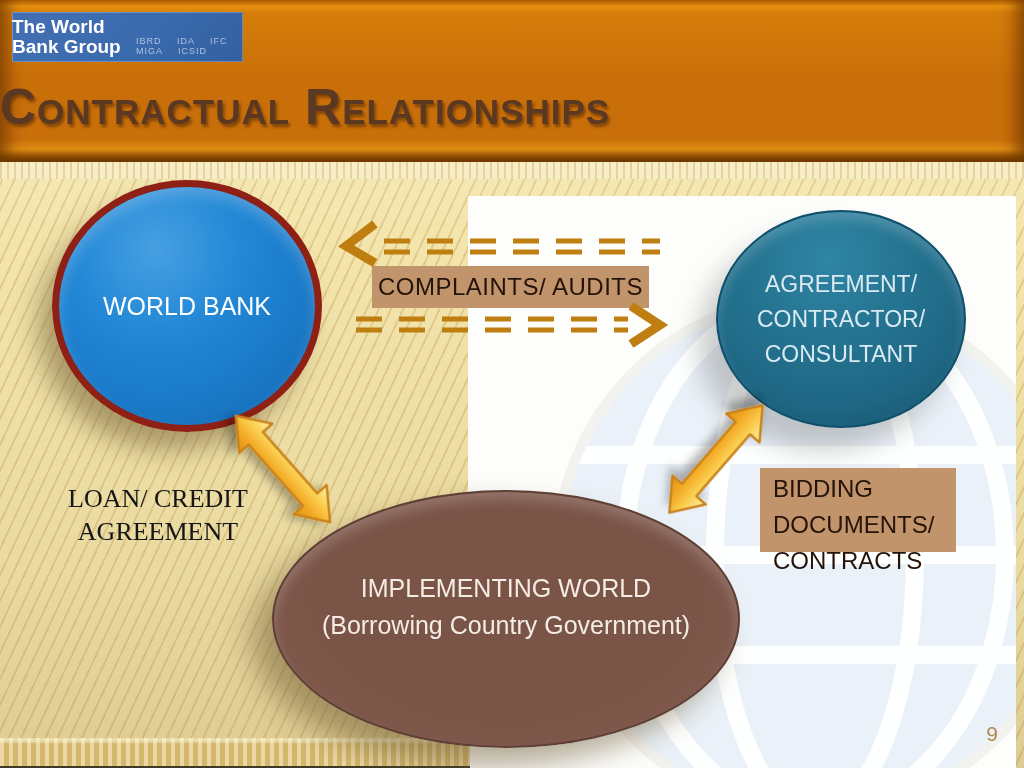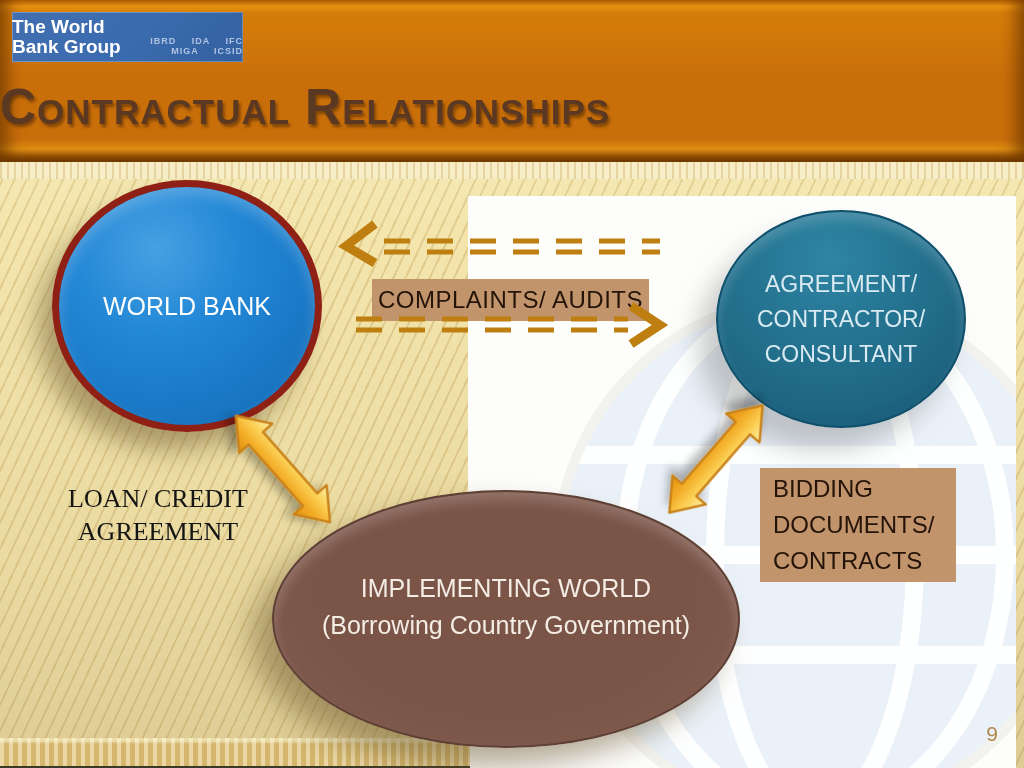--- a/index.html
+++ b/index.html
@@ -52,21 +52,21 @@
     text-shadow:2px 3px 3px rgba(70,35,5,.55);
   }
   
   .logo{
     position:absolute;left:12px;top:12px;width:231px;height:50px;z-index:8;
     background:linear-gradient(135deg,#426FB2 0%,#3A6BAE 55%,#33609F 100%);
     display:flex;align-items:center;justify-content:center;
     box-shadow:0 0 0 1px rgba(255,255,255,.25) inset;
   }
   .logo-title{color:#FFFFFF;font-weight:700;font-size:19px;line-height:20px;}
-  .logo-sub{color:#AFC3E2;font-size:9px;font-weight:700;letter-spacing:1px;word-spacing:12px;margin-top:17px;text-align:right;}
+  .logo-sub{color:#AFC3E2;font-size:9px;font-weight:400;letter-spacing:1px;word-spacing:12px;margin-top:17px;}
 
   
   .node{position:absolute;border-radius:50%;display:flex;align-items:center;justify-content:center;
         text-align:center;z-index:3;}
   .node-worldbank{
     left:52px;top:180px;width:256px;height:238px;
     background:radial-gradient(circle at 38% 26%, #47A0E2 0%, #2388D6 35%, #1B7CCB 60%, #1568B0 100%);
     border:7px solid #8E2015;
     box-shadow:-16px 20px 26px -2px rgba(105,85,45,.5), inset 0 8px 14px rgba(255,255,255,.22);
     color:#FFFFFF;font-size:25px;
@@ -85,24 +85,24 @@
     box-shadow:-20px 18px 30px rgba(105,85,45,.5), inset 0 8px 12px rgba(255,255,255,.18);
     color:#F3EDE4;font-size:25px;line-height:37px;
   }
   .node-agency .txt{transform:translateY(-12px);}
 
   
   .tanbox{position:absolute;background:#C1946B;color:#241309;z-index:4;}
   .box-complaints{
     left:372px;top:266px;width:277px;height:42px;
     display:flex;align-items:center;justify-content:center;
-    font-size:24px;letter-spacing:.5px;margin-top:13px;
+    font-size:24px;letter-spacing:.5px;
   }
   .box-bidding{
-    left:760px;top:468px;width:196px;height:114px;
+    left:760px;top:468px;width:196px;height:84px;
     font-size:24px;line-height:36px;padding:3px 12px 0 13px;box-sizing:border-box;
   }
   
   .label-loan{
     position:absolute;left:48px;top:482px;width:220px;z-index:4;
     text-align:center;color:#151515;font-size:26px;line-height:33px;font-family:Liberation Serif, serif;
   }
   .page-number{position:absolute;right:26px;top:722px;z-index:4;color:#B08A4D;font-size:21px;}
 
   .arrows{position:absolute;left:0;top:0;width:1024px;height:768px;z-index:5;pointer-events:none;}

